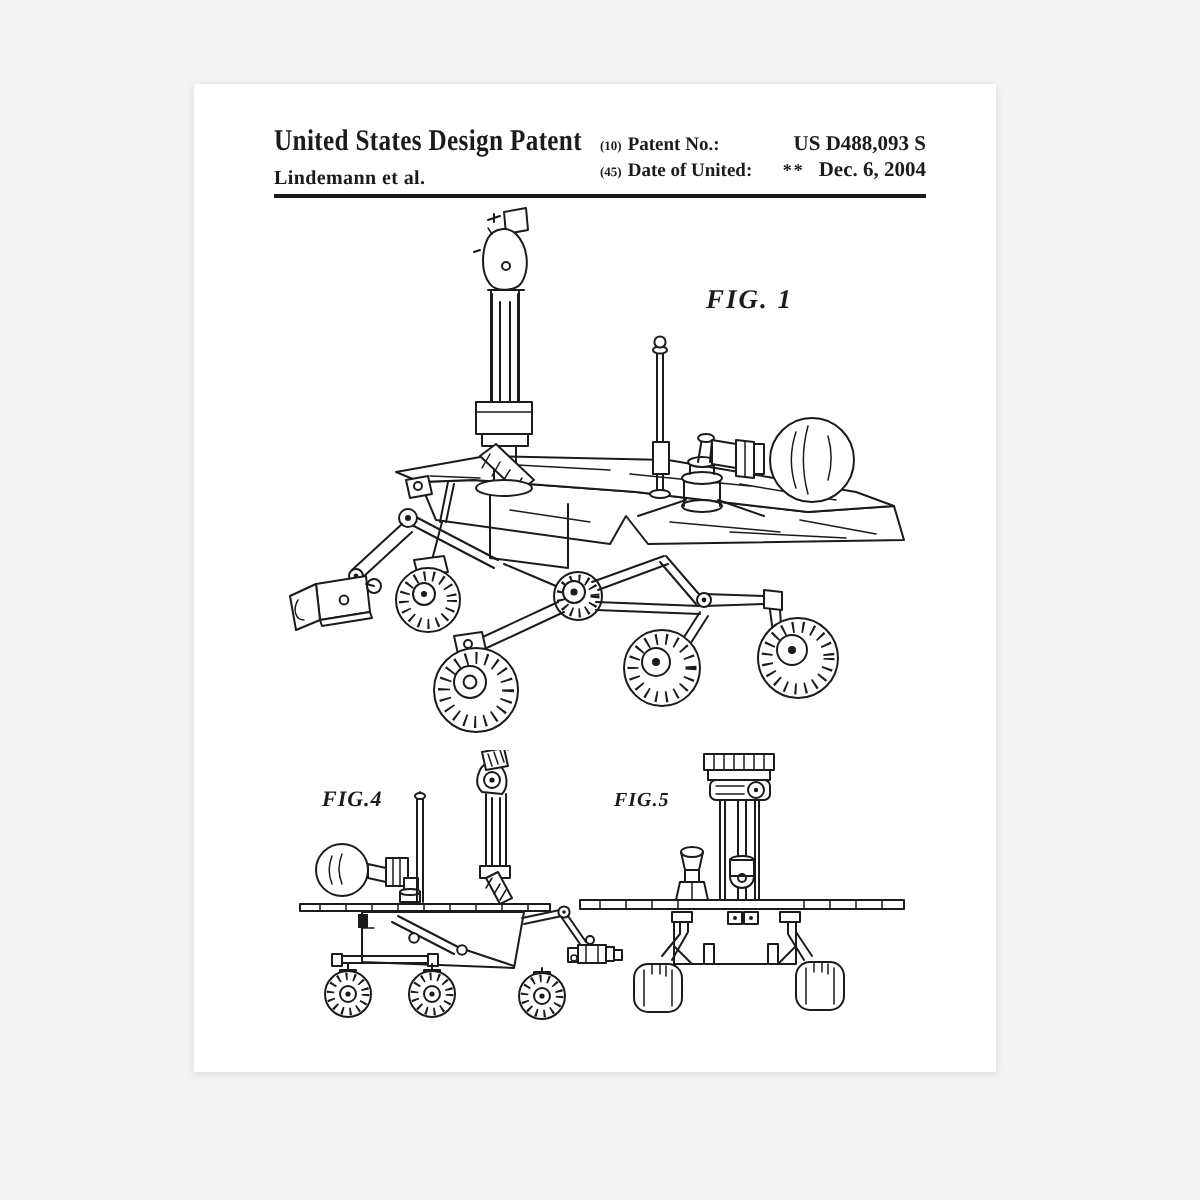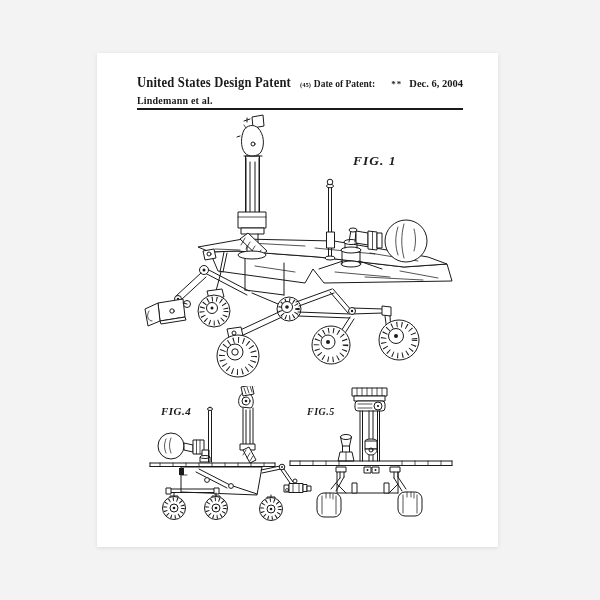--- a/index.html
+++ b/index.html
@@ -3,21 +3,21 @@
 <meta charset="utf-8">
 <style>
   html,body{margin:0;padding:0;}
   body{
     width:600px;height:600px;position:relative;overflow:hidden;
     background:#f3f3f4;
     font-family:"Liberation Serif","DejaVu Serif",serif;
     color:#1b1b1b;
   }
   .paper{
-    position:absolute;left:97px;top:53px;width:401px;height:494px;
+    position:absolute;left:97px;top:42px;width:401px;height:494px;
     background:#ffffff;
     box-shadow:0 1px 4px rgba(0,0,0,0.10);
   }
   .hdr-title{
     position:absolute;left:40px;top:21px;
     font-size:15px;font-weight:bold;white-space:nowrap;
     transform:scaleX(0.84);transform-origin:left top;letter-spacing:0.2px;
   }
   .hdr-authors{
     position:absolute;left:40px;top:42px;
@@ -52,22 +52,28 @@
 </head>
 <body>
 
 <div class="paper">
 
   <div class="hdr-title">United States Design Patent</div>
   <div class="hdr-authors">Lindemann et al.</div>
 
   <div class="hdr-right">
     <div class="hdr-row">
+      <span class="hdr-prefix">(10)</span>
+      <span class="hdr-label">Patent No.:</span>
+      <span class="hdr-spacer"></span>
+      <span class="hdr-value">US D488,093 S</span>
+    </div>
+    <div class="hdr-row">
       <span class="hdr-prefix">(45)</span>
-      <span class="hdr-label">Date of Patent:</span>
+      <span class="hdr-label">Date of United:</span>
       <span class="hdr-spacer"></span>
       <span class="hdr-stars">**</span>
       <span class="hdr-value">Dec. 6, 2004</span>
     </div>
   </div>
 
   <div class="hdr-rule"></div>
 
   <div class="fig-label fig1-label">FIG. 1</div>
   <div class="fig-label fig4-label">FIG.4</div>

